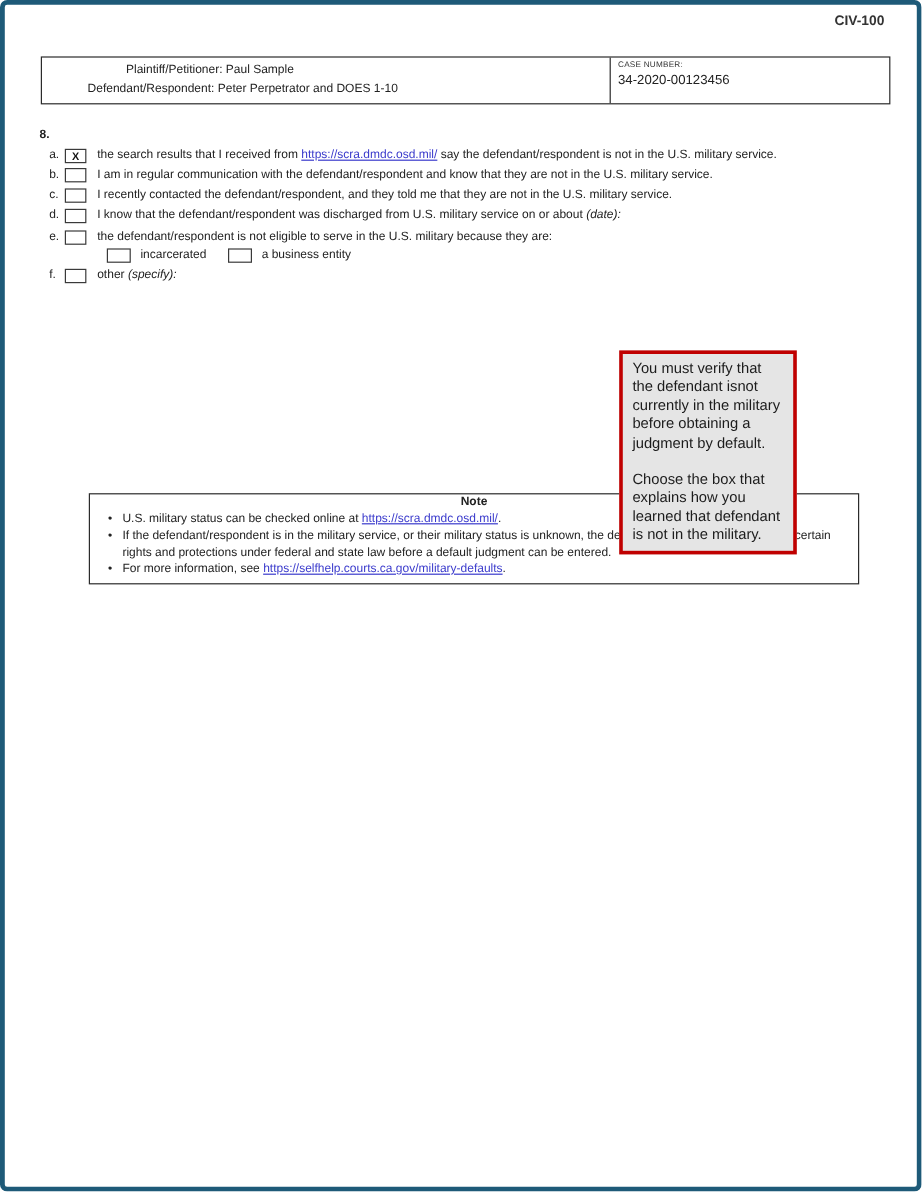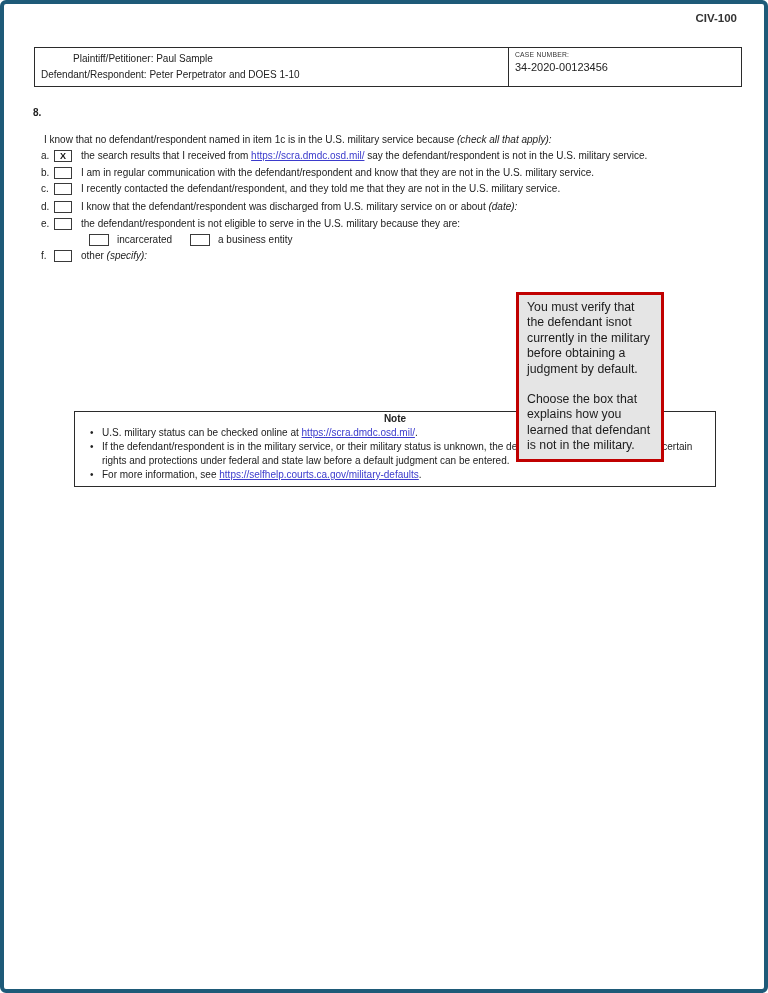--- a/index.html
+++ b/index.html
@@ -16,20 +16,21 @@
   }
   .form-number{
     position:absolute;top:8px;right:27px;
     font-size:11.5px;font-weight:bold;color:#333;
   }
   
   .caption-box{
     position:absolute;left:30px;top:43px;width:708px;height:40px;
     box-sizing:border-box;border:1.5px solid #2b2b2b;display:flex;
     background:#fff;
+    padding-left:32px;
   }
   .caption-left{flex:1;font-size:10px;padding:3px 4px 2px 6px;}
   .cap-line1{padding-left:32px;margin-top:2px;}
   .cap-line2{padding-left:0;margin-top:5px;}
   .caption-right{width:233px;box-sizing:border-box;border-left:1.5px solid #2b2b2b;padding:3px 6px;}
   .case-label{font-size:6.8px;color:#333;letter-spacing:.2px;}
   .case-value{font-size:11px;margin-top:3px;}
 
   
   .item8{position:absolute;left:29px;top:102px;width:714px;font-size:10px;line-height:13.5px;}
@@ -91,22 +92,20 @@
     <div class="caption-right">
       <div class="case-label">CASE NUMBER:</div>
       <div class="case-value">34-2020-00123456</div>
     </div>
   </div>
 
   <div class="item8">
     <div class="item-head">
       <span class="item-num">8.</span>
     </div>
-    <div class="prompt"><span>I know that no defendant/respondent named in item 1c is in the U.S. military service because</span>
-      <span class="it">(check all that apply):</span></div>
 
     <div class="options">
 
       <div class="opt-row">
         <span class="opt-letter">a.</span>
         <span class="cbx">X</span>
         <span class="opt-text"><span>the search results that I received from</span>
           <a class="lnk">https://scra.dmdc.osd.mil/</a>
           <span>say the defendant/respondent is not in the U.S. military service.</span></span>
       </div>

